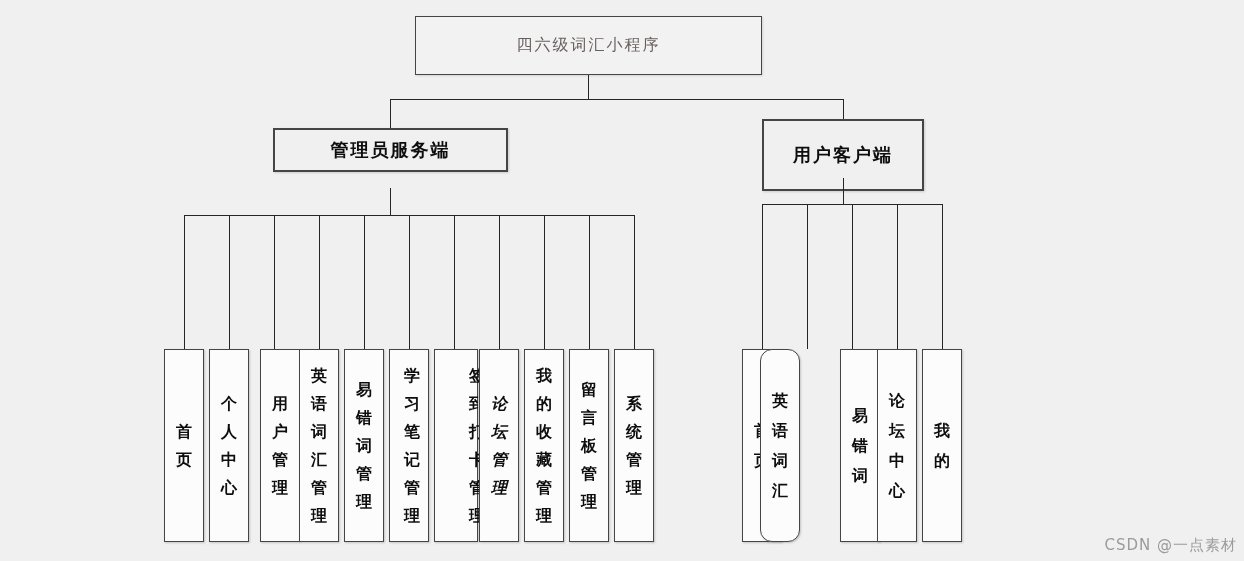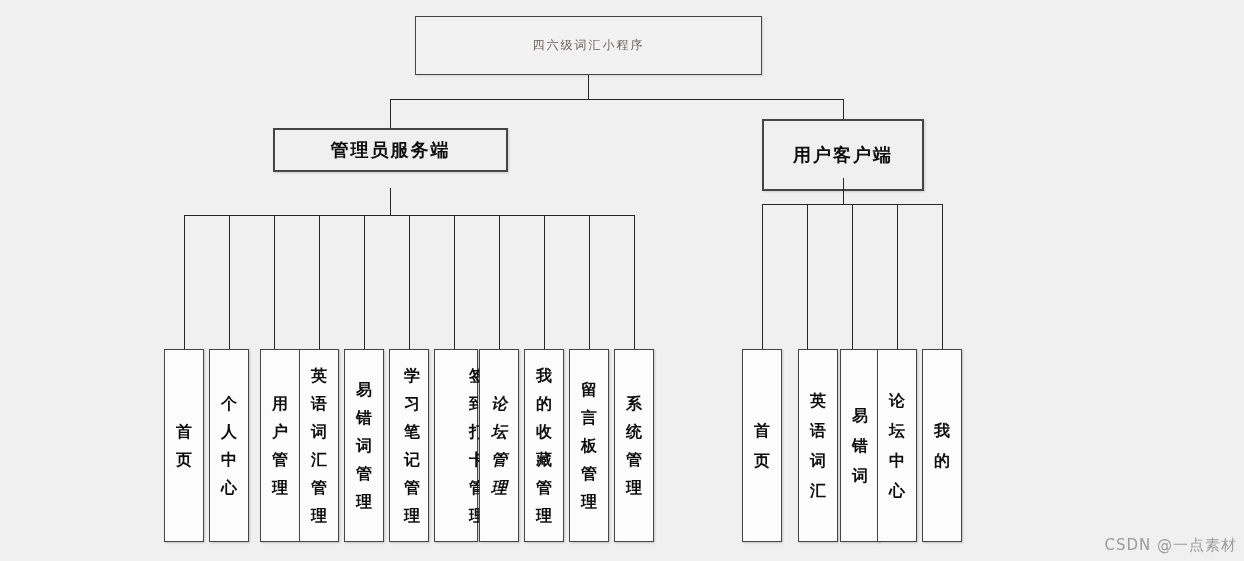--- a/index.html
+++ b/index.html
@@ -37,21 +37,21 @@
     background: var(--title-fill);
     border-width: 1px;
     box-shadow: 1px 1px 2px rgba(0,0,0,0.12);
   }
   .box.parent-box {
     background: var(--parent-fill);
     box-shadow: 1px 1px 2px rgba(0,0,0,0.15);
   }
   .title-label {
     font-family: Liberation Sans, sans-serif;
-    font-size: 12px;
+    font-size: 16px;
     letter-spacing: 2px;
     color: var(--title-text);
     white-space: nowrap;
   }
   .parent-label {
     font-size: 18px;
     font-weight: 700;
     letter-spacing: 2px;
     color: var(--label-text);
     white-space: nowrap;
@@ -168,21 +168,21 @@
   <div class="leaf" style="left:569px;">
     <span class="leaf-label">留言板管理</span>
   </div>
   <div class="leaf" style="left:614px;">
     <span class="leaf-label">系统管理</span>
   </div>
 
   <div class="leaf wide-gap" style="left:742px;">
     <span class="leaf-label">首页</span>
   </div>
-  <div class="leaf wide-gap" style="left:798px;">
+  <div class="leaf wide-gap" style="left:760px;border-radius:12px;">
     <span class="leaf-label">英语词汇</span>
   </div>
   <div class="leaf wide-gap" style="left:840px;">
     <span class="leaf-label">易错词</span>
   </div>
   <div class="leaf wide-gap" style="left:877px;">
     <span class="leaf-label">论坛中心</span>
   </div>
   <div class="leaf wide-gap" style="left:922px;">
     <span class="leaf-label">我的</span>

